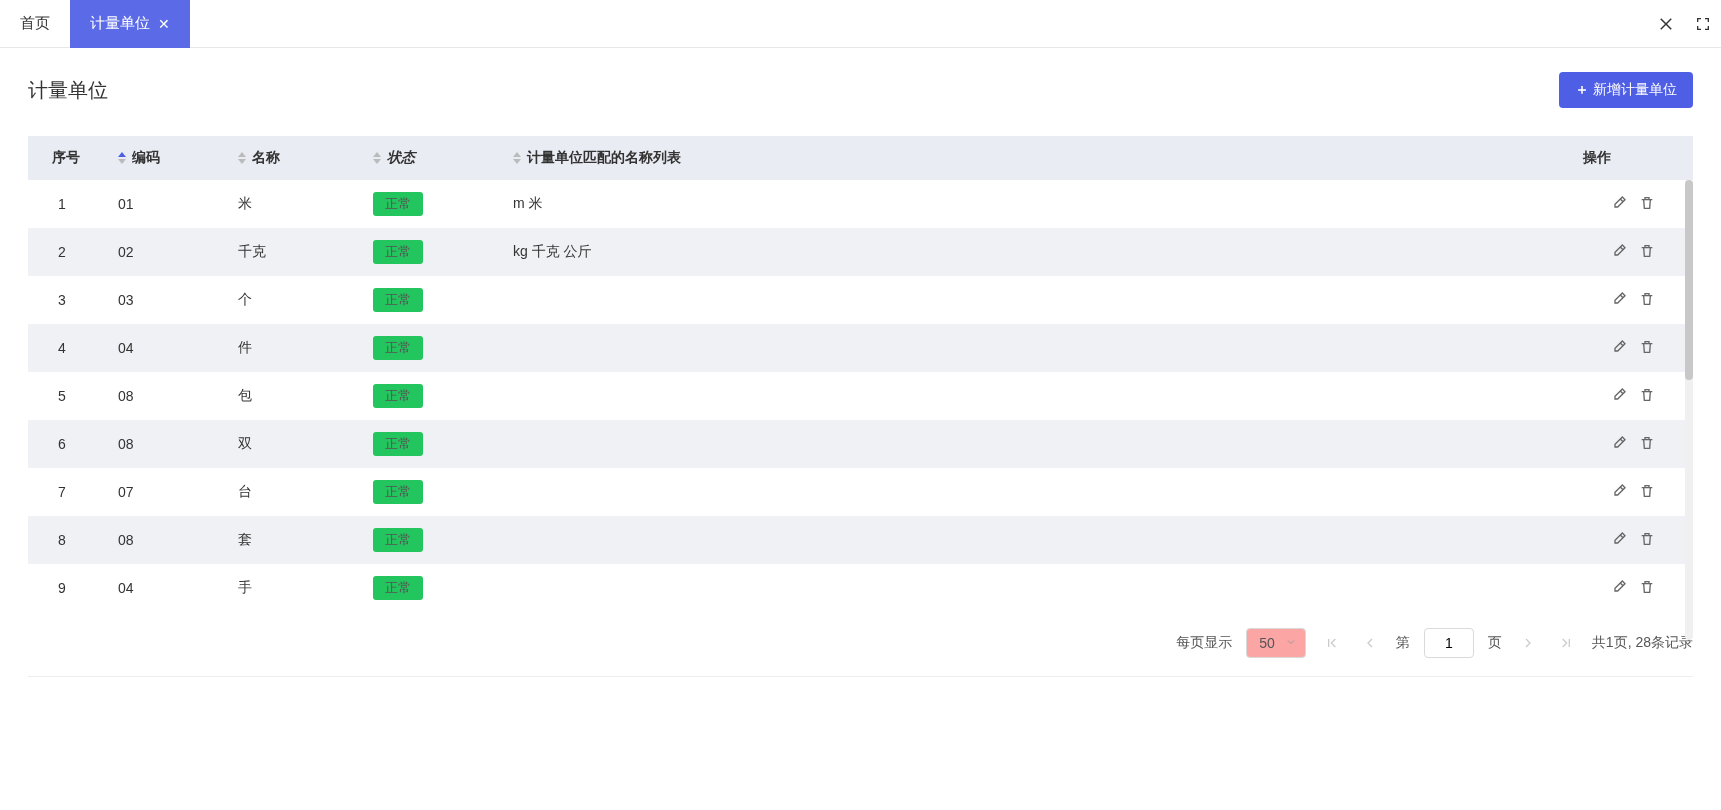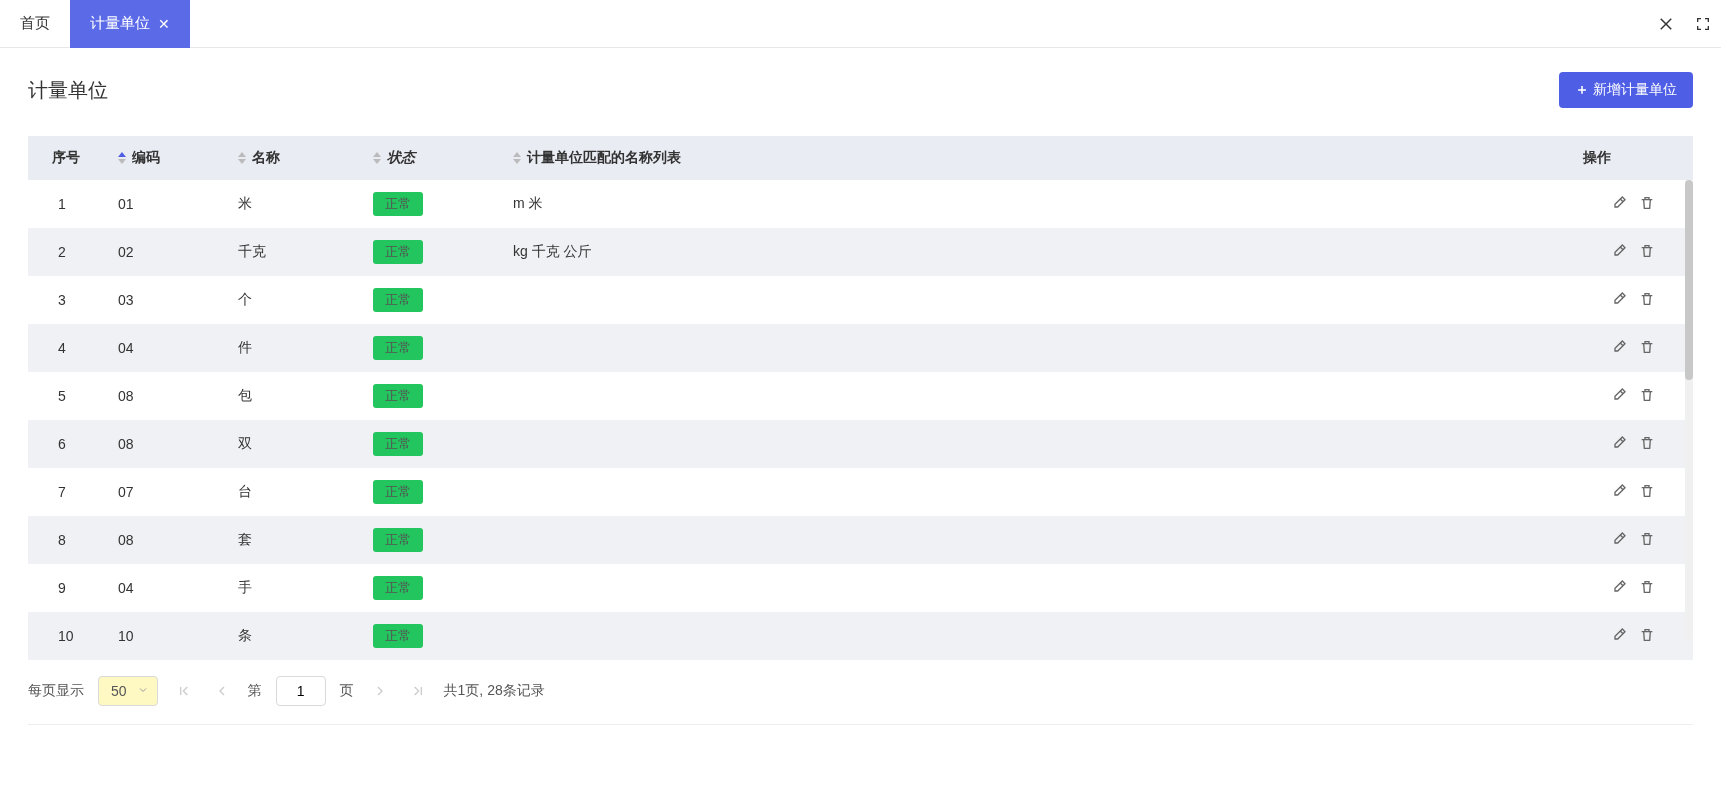--- a/index.html
+++ b/index.html
@@ -38,22 +38,22 @@
 
 .status-tag { display: inline-block; background: #22c55e; color: #555; padding: 3px 12px; border-radius: 3px; font-size: 13px; }
 
 .ops-cell { text-align: center; }
 .op-icon { display: inline-flex; cursor: pointer; color: #666; margin: 0 6px; }
 .op-icon svg { width: 16px; height: 16px; }
 
 .scrollbar-track { position: absolute; right: 0; top: 44px; width: 8px; height: 460px; background: #f0f0f0; border-radius: 4px; }
 .scrollbar-thumb { width: 100%; height: 200px; background: #c8c8c8; border-radius: 4px; }
 
-.pagination { display: flex; align-items: center; gap: 14px; padding: 16px 0 10px; font-size: 14px; color: #555; }
-.pag-select { border: 1px solid #d9d9d9; border-radius: 4px; padding: 6px 30px 6px 12px; font-size: 14px; position: relative; background: #fef9c3; cursor: pointer; }
+.pagination { display: flex; align-items: center; justify-content: flex-end; gap: 14px; padding: 16px 0 10px; font-size: 14px; color: #555; }
+.pag-select { border: 1px solid #d9d9d9; border-radius: 4px; padding: 6px 30px 6px 12px; font-size: 14px; position: relative; background: #fca5a5; cursor: pointer; }
 .pag-select .chev { position: absolute; right: 8px; top: 50%; transform: translateY(-50%); color: #999; }
 .pag-nav { color: #ccc; cursor: pointer; padding: 0 4px; display: inline-flex; }
 .pag-input { border: 1px solid #d9d9d9; border-radius: 4px; width: 50px; padding: 6px 8px; font-size: 14px; text-align: center; }
 .footer-line { border: none; border-top: 1px solid #eee; margin-top: 8px; }
 </style>
 </head>
 <body>
 
 <div class="tabs-bar">
   <div class="tab">
@@ -258,37 +258,20 @@
                 <svg viewBox="0 0 24 24" fill="none" stroke="currentColor" stroke-width="2">
                   <path d="M17 3l4 4-11 11H6v-4L17 3z"></path>
                   <path d="M14 6l4 4"></path>
                 </svg>
               </span><span class="op-icon">
                 <svg viewBox="0 0 24 24" fill="none" stroke="currentColor" stroke-width="2">
                   <path d="M4 7h16M9 7V4h6v3M7 7l1 13h8l1-13"></path>
                 </svg>
               </span></td>
           </tr>
-          <tr>
-            <td class="col-seq">10</td>
-            <td>10</td>
-            <td>条</td>
-            <td><span class="status-tag">正常</span></td>
-            <td></td>
-            <td class="ops-cell"><span class="op-icon">
-                <svg viewBox="0 0 24 24" fill="none" stroke="currentColor" stroke-width="2">
-                  <path d="M17 3l4 4-11 11H6v-4L17 3z"></path>
-                  <path d="M14 6l4 4"></path>
-                </svg>
-              </span><span class="op-icon">
-                <svg viewBox="0 0 24 24" fill="none" stroke="currentColor" stroke-width="2">
-                  <path d="M4 7h16M9 7V4h6v3M7 7l1 13h8l1-13"></path>
-                </svg>
-              </span></td>
-          </tr>
         </tbody>
     </table>
     <div class="scrollbar-track">
         <div class="scrollbar-thumb"></div>
       </div>
   </div>
 
   <div class="pagination">
     <span>每页显示</span>
     <div class="pag-select">

